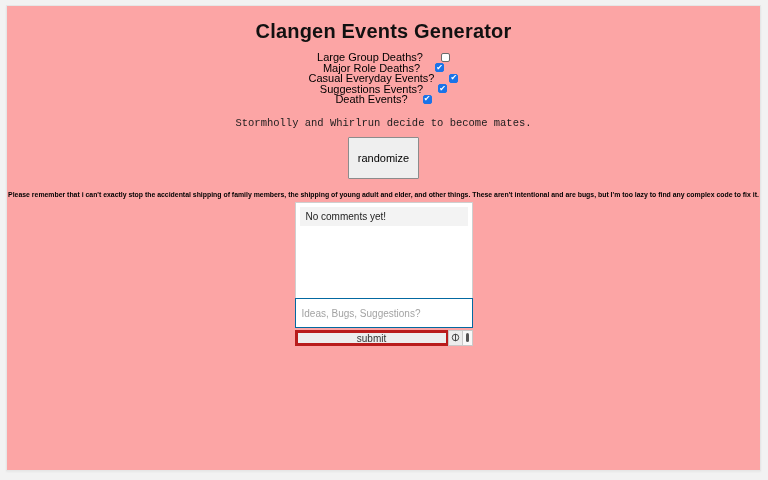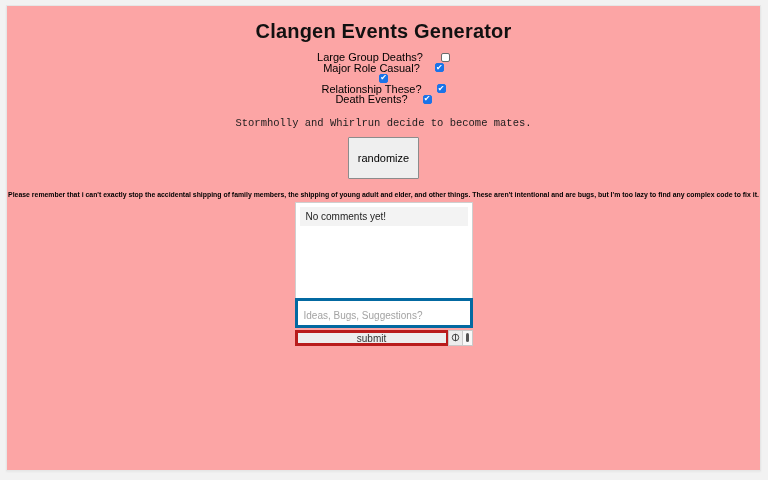--- a/index.html
+++ b/index.html
@@ -104,21 +104,21 @@
     padding: 4px;
   }
   .hcb-empty {
     background: #f3f3f3;
     font-size: 10px;
     color: #222;
     padding: 4px 6px;
   }
   .hcb-input-box {
     box-sizing: border-box;
-    border: 3px solid #0369a1;
+    border: 1px solid #0369a1;
     margin-top: -1px;
     height: 30px;
     padding: 4px 6px;
     background: #fff;
   }
   .hcb-input {
     width: 100%;
     border: none;
     outline: none;
     font-family: "Liberation Sans", sans-serif;
@@ -179,32 +179,33 @@
 <div class="page">
 
   <h1 class="title">Clangen Events Generator</h1>
 
   <div class="cb-list">
     <div class="cb-row">
       <span>Large Group Deaths?</span>
       <span class="cb"></span>
     </div>
     <div class="cb-row">
-      <span>Major Role Casual?</span>
-      <span class="cb checked">
-          <span class="tick">✔</span>
-        </span>
-    </div>
-    <div class="cb-row">
-      <span class="cb checked">
-          <span class="tick">✔</span>
-        </span>
-    </div>
-    <div class="cb-row">
-      <span>Relationship These?</span>
+      <span>Major Role Deaths?</span>
+      <span class="cb checked">
+          <span class="tick">✔</span>
+        </span>
+    </div>
+    <div class="cb-row">
+      <span>Casual Everyday Events?</span>
+      <span class="cb checked">
+          <span class="tick">✔</span>
+        </span>
+    </div>
+    <div class="cb-row">
+      <span>Suggestions Events?</span>
       <span class="cb checked">
           <span class="tick">✔</span>
         </span>
     </div>
     <div class="cb-row">
       <span>Death Events?</span>
       <span class="cb checked">
           <span class="tick">✔</span>
         </span>
     </div>

